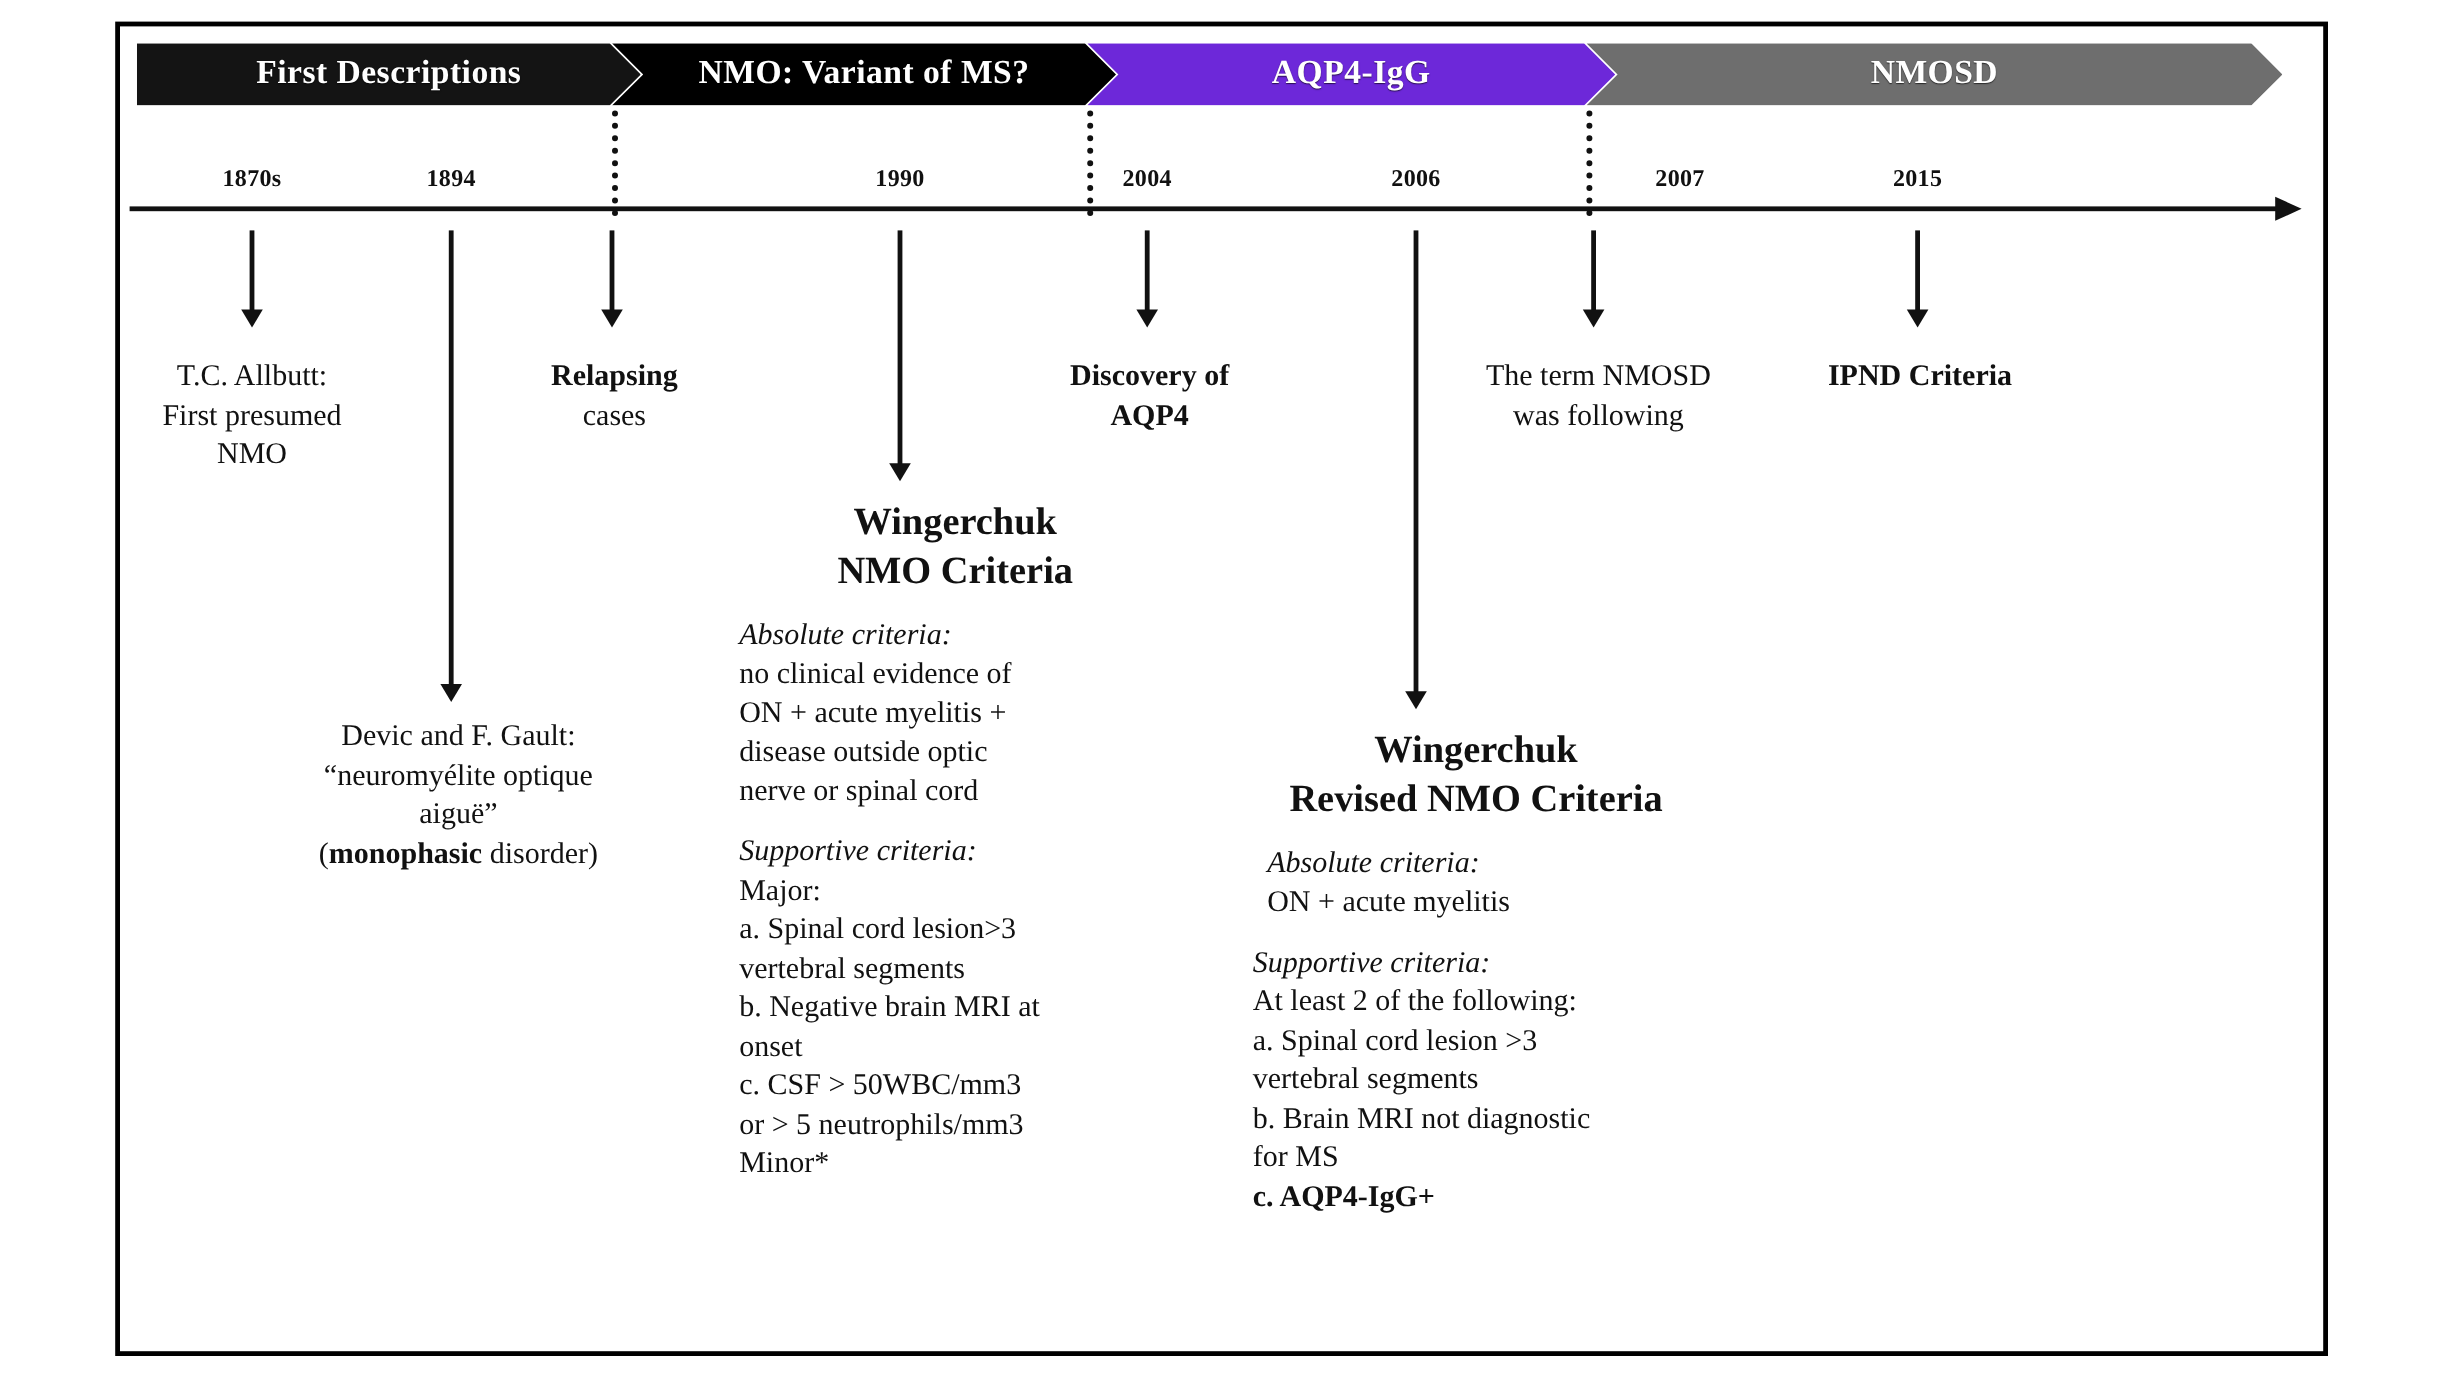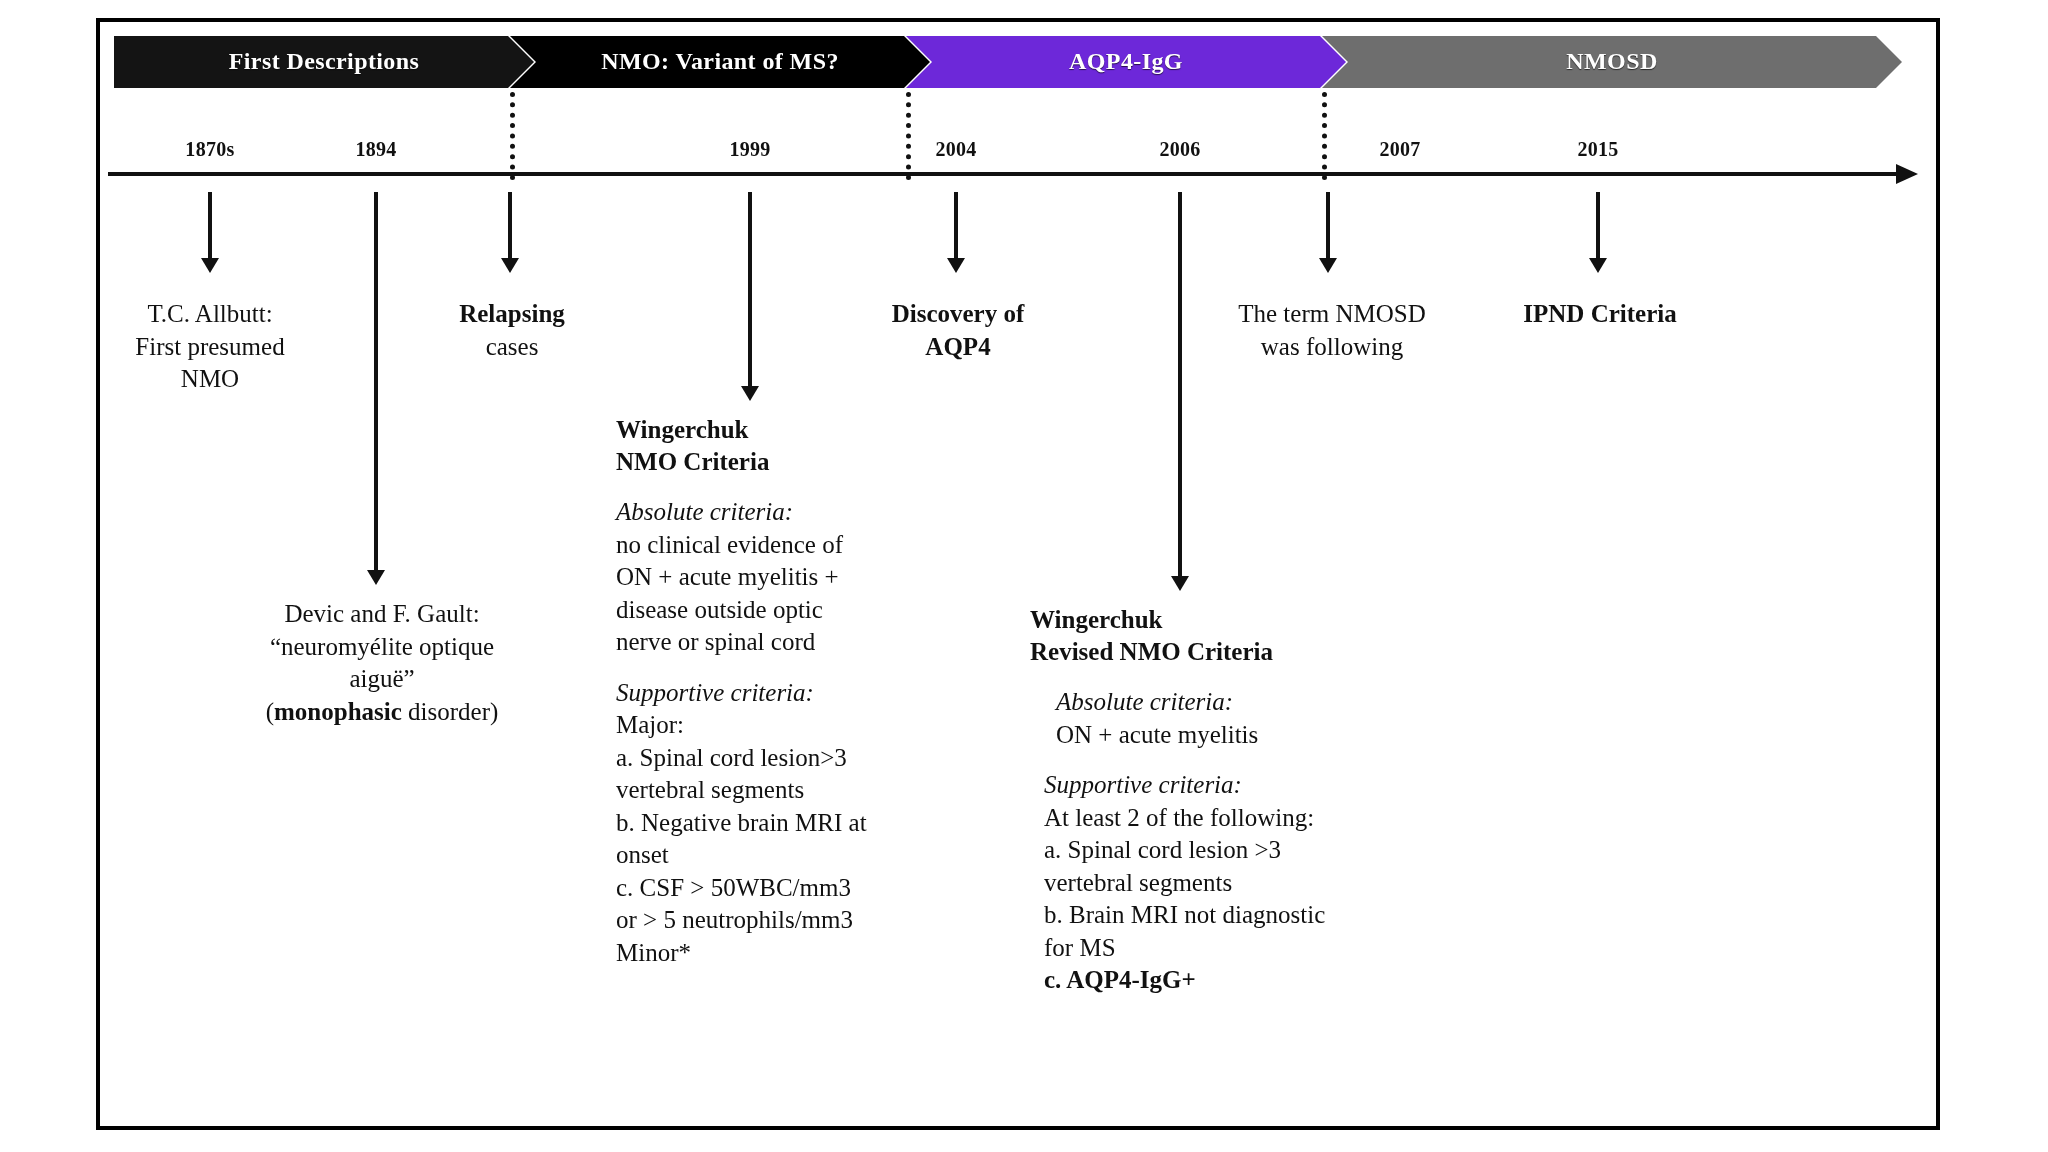--- a/index.html
+++ b/index.html
@@ -20,21 +20,21 @@
   }
   .stage{position:absolute;left:0;top:0;width:100%;height:100%;}
 
   
   .banner{position:absolute;left:14px;top:14px;height:52px;}
   .chev{
     position:absolute;top:0;height:52px;
     display:flex;align-items:center;justify-content:center;
     color:#ffffff;
     font-weight:bold;
-    font-size:24px;
+    font-size:28px;
     letter-spacing:.4px;
     text-shadow:0 1px 1px rgba(0,0,0,.65);
     box-sizing:border-box;
     text-align:center;
   }
   .chev span{position:relative;z-index:3;padding-bottom:2px;}
 
   
   .axis{
     position:absolute;left:8px;top:150px;
@@ -72,21 +72,21 @@
     border-top:15px solid #111;
     transform:translateX(-50%);
   }
 
   
   .block{position:absolute;font-size:25px;line-height:1.30;}
   .block.center{text-align:center;transform:translateX(-50%);}
   .block.left{text-align:left;}
   .b{font-weight:bold;}
   .i{font-style:italic;}
-  .ttl{font-weight:bold;font-size:25px;line-height:1.28;}
+  .ttl{font-weight:bold;font-size:32px;line-height:1.28;text-align:center;}
   .sec{margin-top:18px;}
 </style>
 </head>
 <body>
 
 <div id="figure">
   <div class="stage">
 
     <div class="banner">
 
@@ -117,21 +117,21 @@
 
     <div class="dotted" style="left:410px;top:70px;height:88px;"></div>
     <div class="dotted" style="left:806px;top:70px;height:88px;"></div>
     <div class="dotted" style="left:1222px;top:70px;height:88px;"></div>
 
     <div class="axis" style="width:1790px;"></div>
     <div class="axis-head" style="left:1796px;"></div>
 
     <div class="year" style="left:110px;top:116px;">1870s</div>
     <div class="year" style="left:276px;top:116px;text-align:center;">1894</div>
-    <div class="year" style="left:650px;top:116px;">1999</div>
+    <div class="year" style="left:650px;top:116px;">1990</div>
     <div class="year" style="left:856px;top:116px;">2004</div>
     <div class="year" style="left:1080px;top:116px;">2006</div>
     <div class="year" style="left:1300px;top:116px;">2007</div>
     <div class="year" style="left:1498px;top:116px;">2015</div>
 
     <div class="vline" style="left:110px;top:170px;height:68px;"></div>
     <div class="vhead" style="left:110px;top:236px;"></div>
 
     <div class="vline" style="left:276px;top:170px;height:380px;"></div>
     <div class="vhead" style="left:276px;top:548px;"></div>

